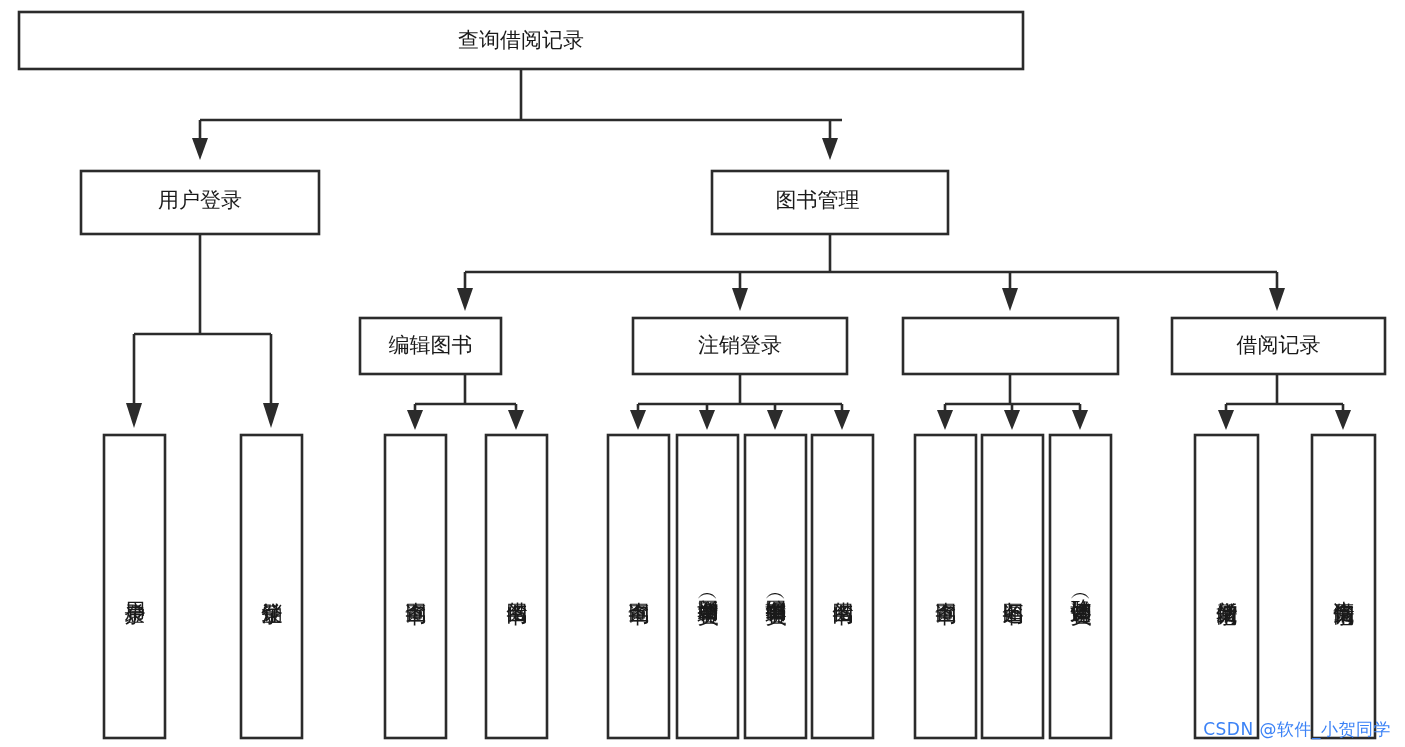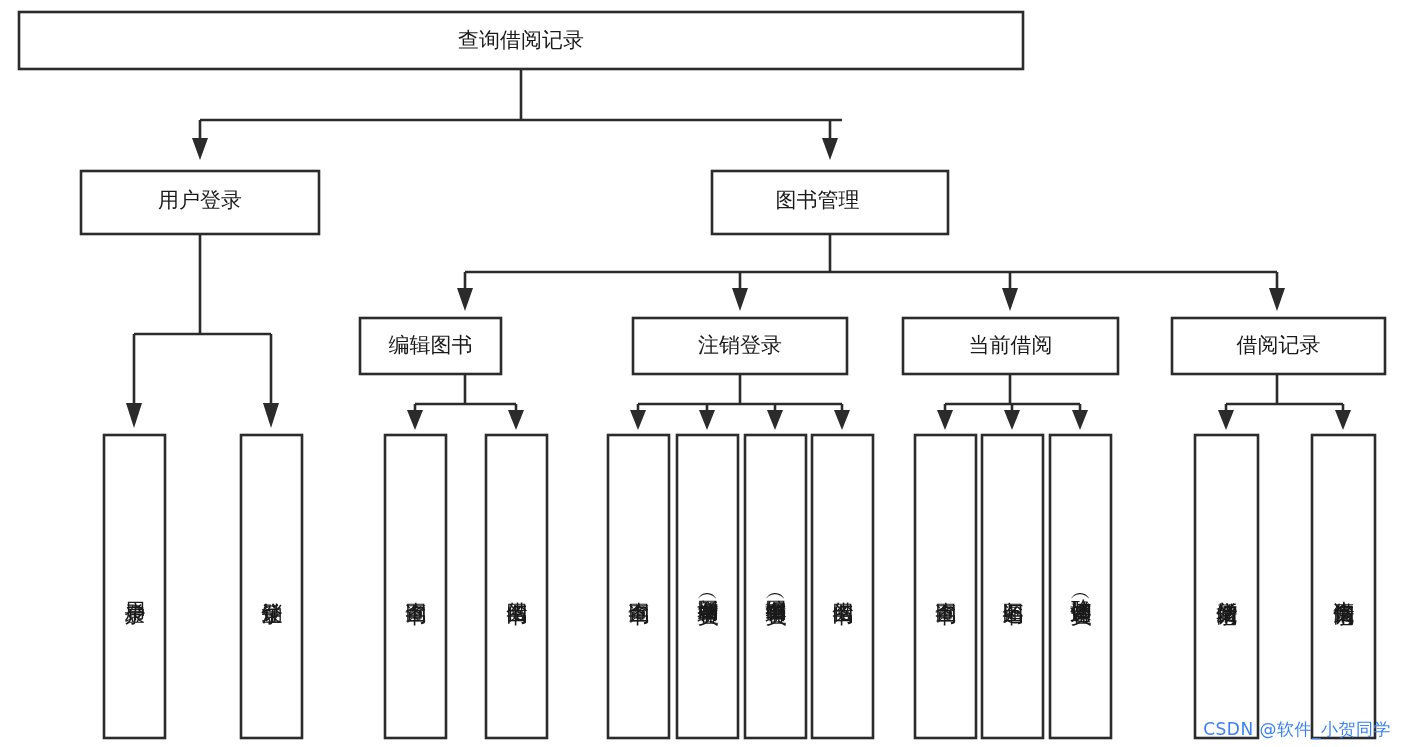--- a/index.html
+++ b/index.html
@@ -187,21 +187,20 @@
   <div class="hlabel" style="left: 19px; top: 30px; width: 1004px; line-height: 1;">查询借阅记录</div>
 
   <div class="hlabel" style="left: 81px; top: 190px; width: 238px; line-height: 1;">用户登录</div>
 
   <div class="hlabel" style="left: 712px; top: 190px; width: 211px; line-height: 1;">图书管理</div>
 
   <div class="hlabel" style="left: 360px; top: 335px; width: 141px; line-height: 1;">编辑图书</div>
 
   <div class="hlabel" style="left: 633px; top: 335px; width: 214px; line-height: 1;">注销登录</div>
 
-  <div class="hlabel" style="left: 903px; top: 335px; width: 215px; line-height: 1;">当前借阅</div>
 
   <div class="hlabel" style="left: 1172px; top: 335px; width: 213px; line-height: 1;">借阅记录</div>
 
   <div class="vlabel" style="left: 104px; top: 435px; width: 61px; height: 303px; display: flex; align-items: center; justify-content: center;">用户登录</div>
 
   <div class="vlabel" style="left: 241px; top: 435px; width: 61px; height: 303px; display: flex; align-items: center; justify-content: center;">注销登录</div>
 
   <div class="vlabel" style="left: 385px; top: 435px; width: 61px; height: 303px; display: flex; align-items: center; justify-content: center;">查询图书</div>
 
   <div class="vlabel" style="left: 486px; top: 435px; width: 61px; height: 303px; display: flex; align-items: center; justify-content: center;">借阅图书</div>

